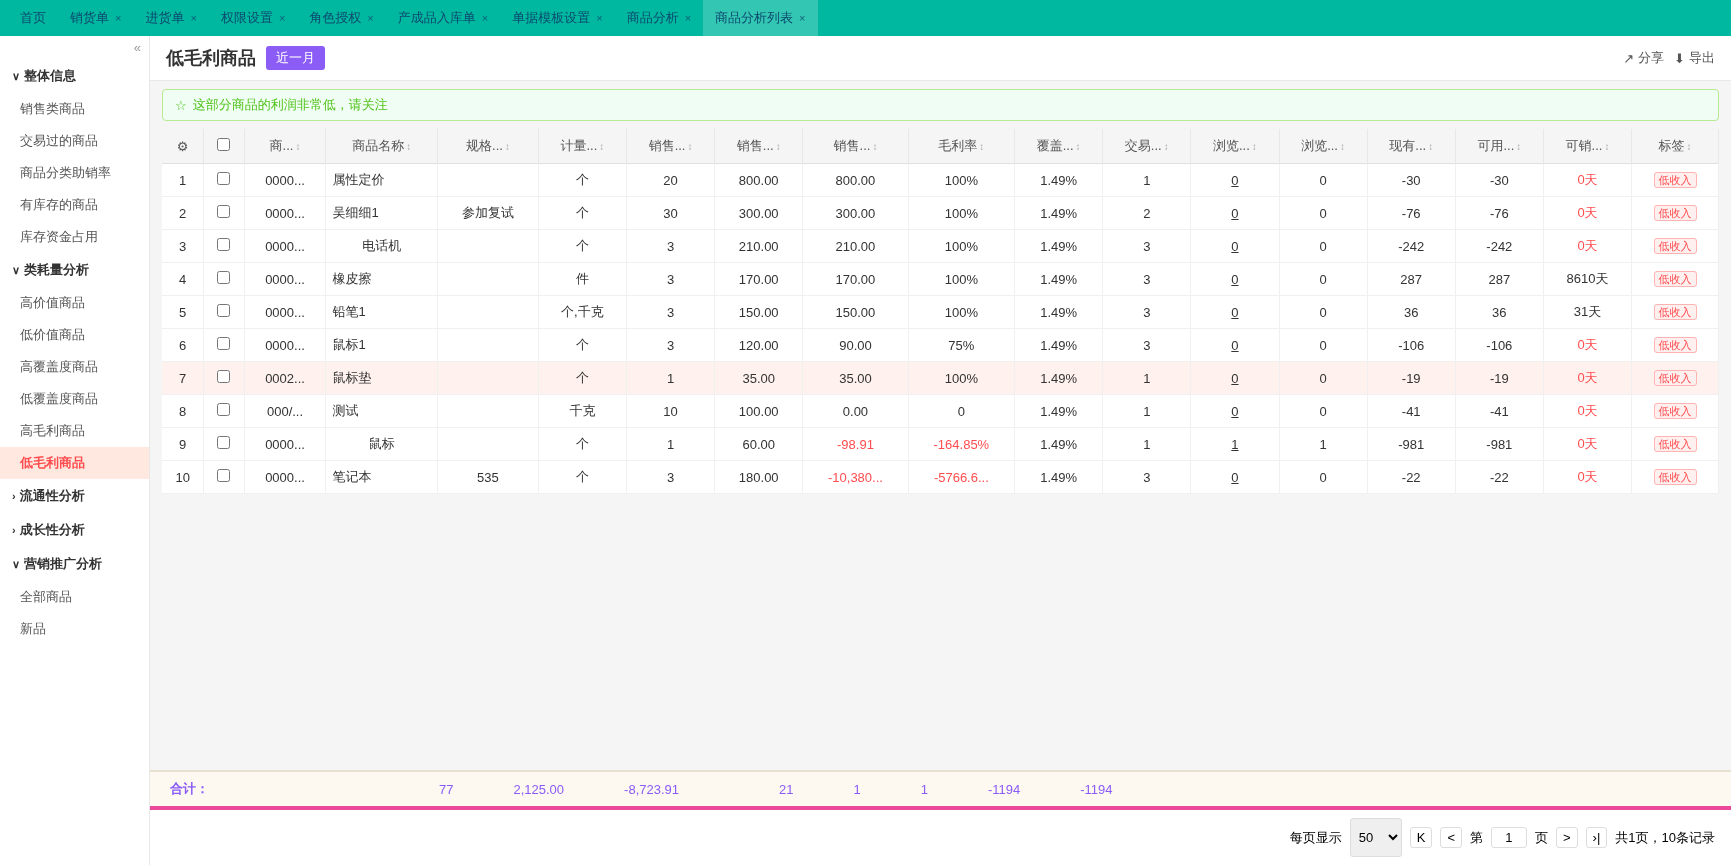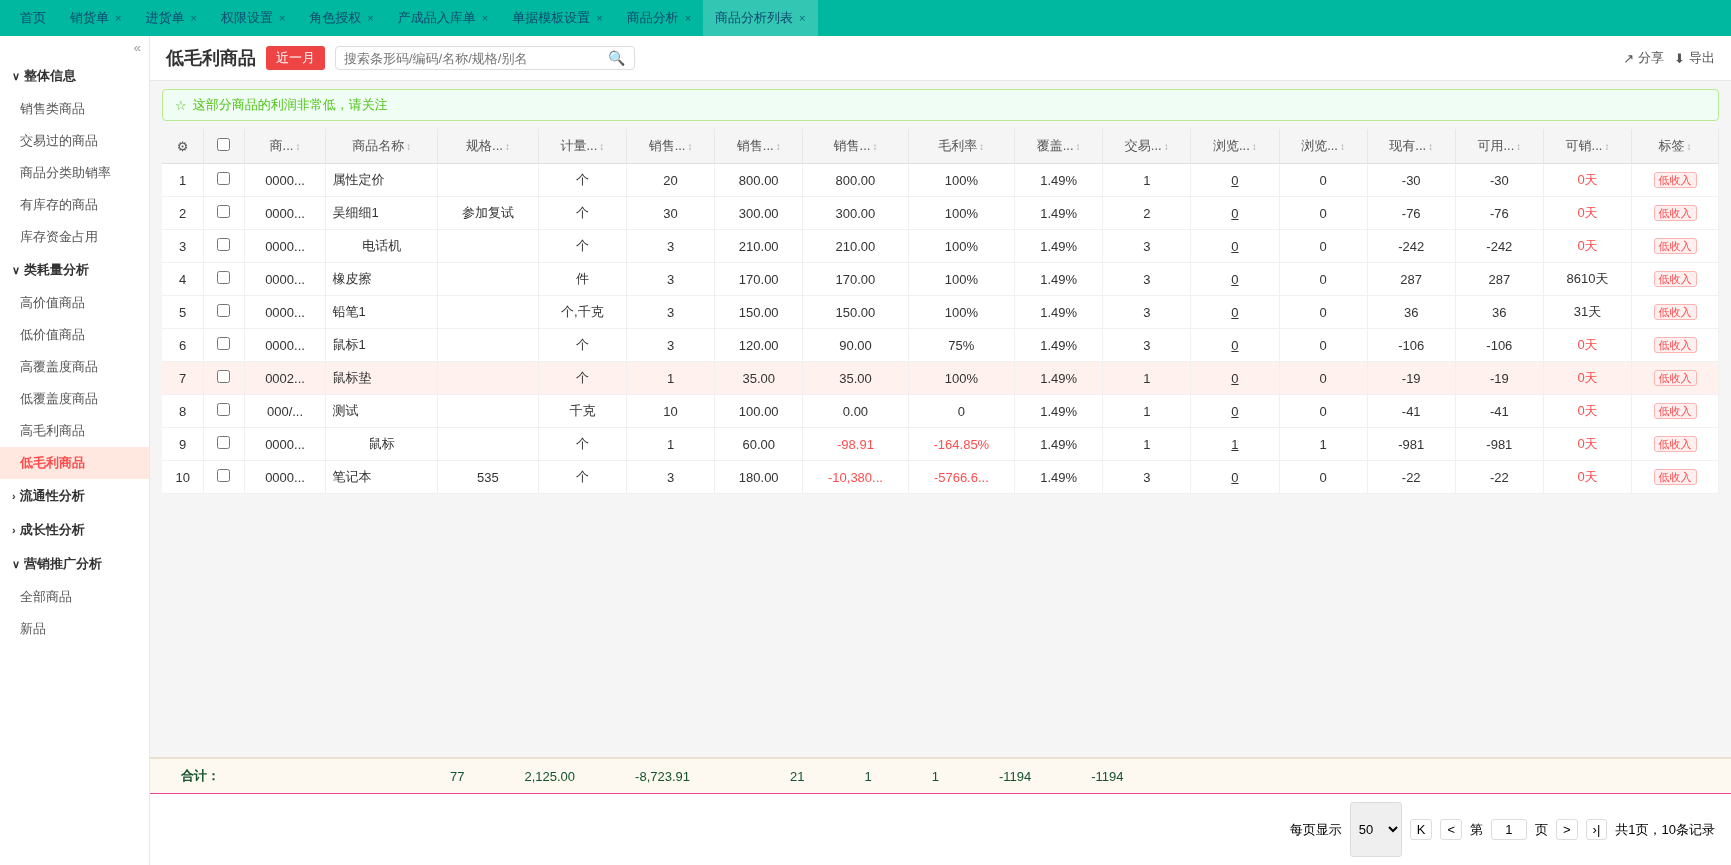--- a/index.html
+++ b/index.html
@@ -82,21 +82,21 @@
       background: #fff;
       border-bottom: 1px solid #e8e8e8;
       gap: 10px;
     }
     .page-title {
       font-size: 18px;
       font-weight: bold;
       color: #333;
     }
     .period-btn {
-      background: #ef4444;
+      background: #8b5cf6;
       color: #fff;
       border: none;
       padding: 3px 10px;
       border-radius: 3px;
       cursor: pointer;
       font-size: 13px;
     }
     .search-box {
       display: flex;
       align-items: center;
@@ -190,43 +190,43 @@
       border: 1px solid #ffb3b3;
       border-radius: 3px;
       padding: 1px 4px;
       font-size: 11px;
     }
 
     
     .table-footer {
       background: #fdf8f0;
       border-top: 2px solid #e8e0d0;
-      padding: 8px 31px;
+      padding: 8px 20px;
       display: flex;
       align-items: center;
       gap: 10px;
       font-size: 13px;
-      color: #14532d;
+      color: #8b5cf6;
     }
     .footer-label { font-weight: bold; }
 
     
     .pagination-bar {
       background: #fff;
-      border-top: 1px solid #ec4899;
+      border-top: 4px solid #ec4899;
       padding: 8px 16px;
       display: flex;
       align-items: center;
       justify-content: flex-end;
       gap: 8px;
       font-size: 13px;
     }
     .pagination-bar select {
       border: 1px solid #ddd;
-      padding: 18px 4px;
+      padding: 10px 4px;
       border-radius: 3px;
     }
     .pagination-bar .page-btn {
       border: 1px solid #ddd;
       background: #fff;
       padding: 2px 6px;
       border-radius: 3px;
       cursor: pointer;
     }
     .page-input {
@@ -351,24 +351,20 @@
     <div class="sidebar-item">
       <span>新品</span>
     </div>
   </div>
 
   <div class="content-area">
 
     <div class="content-header">
       <span class="page-title">低毛利商品</span>
       <button class="period-btn">近一月</button>
-      <div class="search-box">
-        <input type="text" placeholder="搜索条形码/编码/名称/规格/别名" style="">
-        <span class="search-icon">🔍</span>
-      </div>
       <div class="header-actions">
         <div class="action-btn">
           <span>↗</span>
           <span>分享</span>
         </div>
         <div class="action-btn">
           <span>⬇</span>
           <span>导出</span>
         </div>
       </div>

